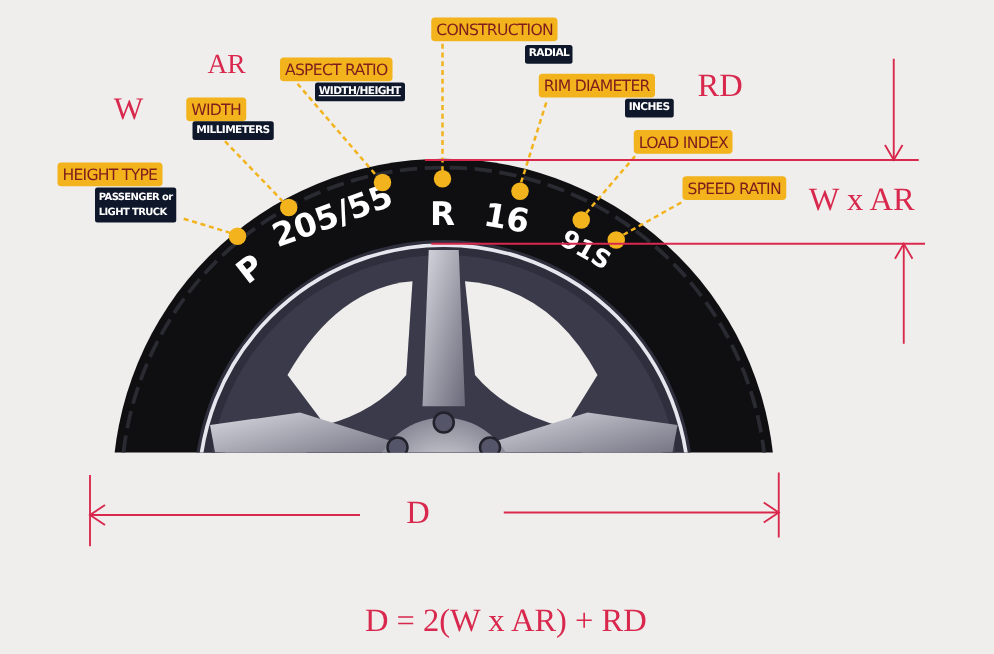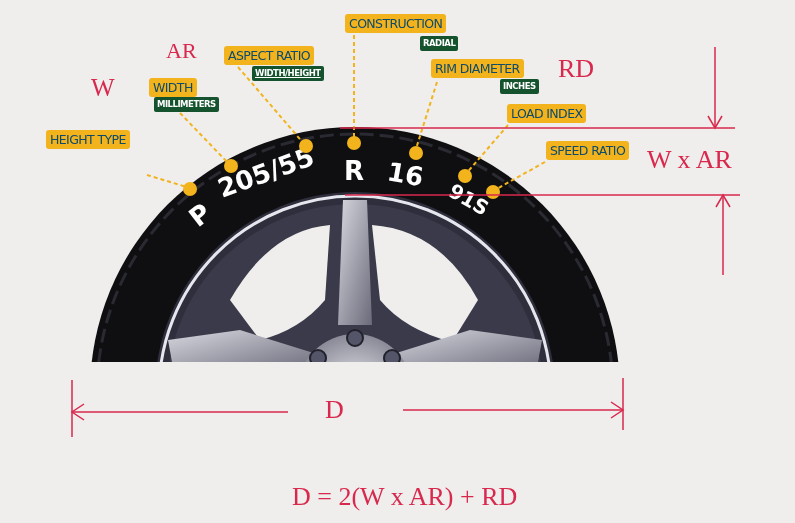--- a/index.html
+++ b/index.html
@@ -1,19 +1,19 @@
 <!DOCTYPE html>
 <html><head>
   <meta charset="utf-8">
   <style>
     html, body { margin:0; padding:0; }
     body { width:795px; height:523px; background:#efeeec; position:relative; overflow:hidden; font-family:"Liberation Sans", sans-serif; }
     .stage { position:absolute; left:0; top:0; width:795px; height:523px; }
-    .tag { position:absolute; background:#f2b31d; color:#0c4a6e; font-family:"DejaVu Sans", sans-serif; font-size:12.5px; letter-spacing:-0.6px; padding:2px 4px; border-radius:3px; line-height:15px; white-space:nowrap; }
-    .sub { position:absolute; background:#14532d; color:#ffffff; font-family:"DejaVu Sans", sans-serif; font-size:8.5px; font-weight:bold; letter-spacing:-0.5px; padding:2px 3px; border-radius:2px; line-height:11px; white-space:nowrap; }
+    .tag { position:absolute; background:#f2b31d; color:#7f1d1d; font-family:"DejaVu Sans", sans-serif; font-size:12.5px; letter-spacing:-0.6px; padding:2px 4px; border-radius:3px; line-height:15px; white-space:nowrap; }
+    .sub { position:absolute; background:#0f172a; color:#ffffff; font-family:"DejaVu Sans", sans-serif; font-size:8.5px; font-weight:bold; letter-spacing:-0.5px; padding:2px 3px; border-radius:2px; line-height:11px; white-space:nowrap; }
     .red { position:absolute; color:#d9284d; font-family:"Liberation Serif", serif; white-space:nowrap; }
     svg { position:absolute; left:0; top:0; }
   </style>
 </head>
 <body>
 
 <div class="stage">
 
   <svg width="795" height="523" viewBox="0 0 795 523">
     <defs>
@@ -90,36 +90,40 @@
       <line x1="72" y1="380" x2="72" y2="437"></line>
       <line x1="72" y1="412" x2="288" y2="412"></line>
       <polyline points="84,404 72,412 84,420"></polyline>
       <line x1="403" y1="410" x2="623" y2="410"></line>
       <line x1="623" y1="378" x2="623" y2="430"></line>
       <polyline points="611,402 623,410 611,418"></polyline>
     </g>
   </svg>
 
   <div class="tag" style="left:46px;top:130px;">HEIGHT TYPE</div>
+  <div class="sub" style="left:76px;top:150px;font-size:8px;line-height:12px;">
+    <div>PASSENGER or</div>
+    <div>LIGHT TRUCK</div>
+  </div>
 
   <div class="tag" style="left:149px;top:78px;">WIDTH</div>
   <div class="sub" style="left:154px;top:97px;">MILLIMETERS</div>
 
   <div class="tag" style="left:224px;top:46px;text-align:center;">ASPECT RATIO</div>
   <div class="sub" style="left:252px;top:66px;text-decoration:underline;">WIDTH/HEIGHT</div>
 
   <div class="tag" style="left:345px;top:14px;">CONSTRUCTION</div>
   <div class="sub" style="left:420px;top:36px;">RADIAL</div>
 
   <div class="tag" style="left:431px;top:59px;">RIM DIAMETER</div>
   <div class="sub" style="left:500px;top:79px;">INCHES</div>
 
   <div class="tag" style="left:507px;top:104px;">LOAD INDEX</div>
 
-  <div class="tag" style="left:546px;top:141px;">SPEED RATIO</div>
+  <div class="tag" style="left:546px;top:141px;">SPEED RATIN</div>
 
   <div class="red" style="left:91px;top:74px;font-size:25px;">W</div>
   <div class="red" style="left:166px;top:38px;font-size:22px;">AR</div>
   <div class="red" style="left:558px;top:54px;font-size:26px;">RD</div>
   <div class="red" style="left:647px;top:145px;font-size:26px;text-align:center;">W x AR</div>
   <div class="red" style="left:325px;top:395px;font-size:26px;">D</div>
   <div class="red" style="left:292px;top:482px;font-size:26px;">D = 2(W x AR) + RD</div>
 </div>
 
 </body></html>

